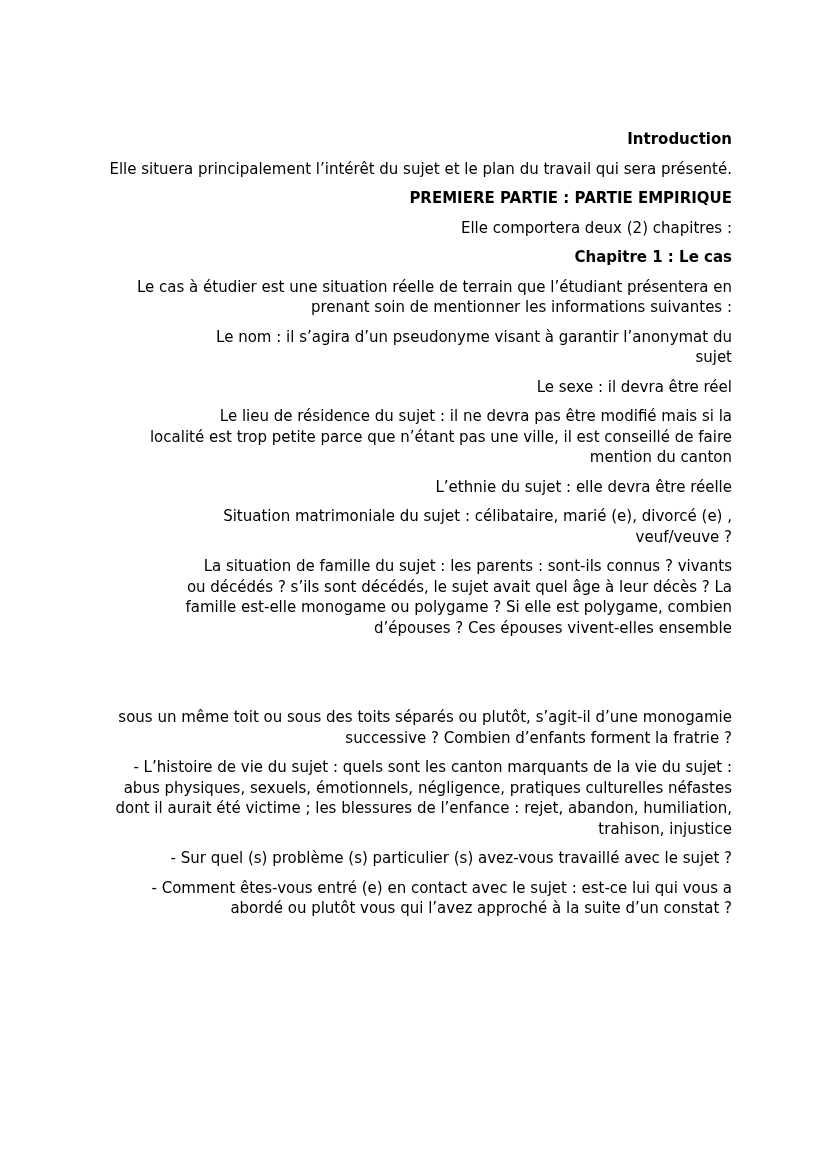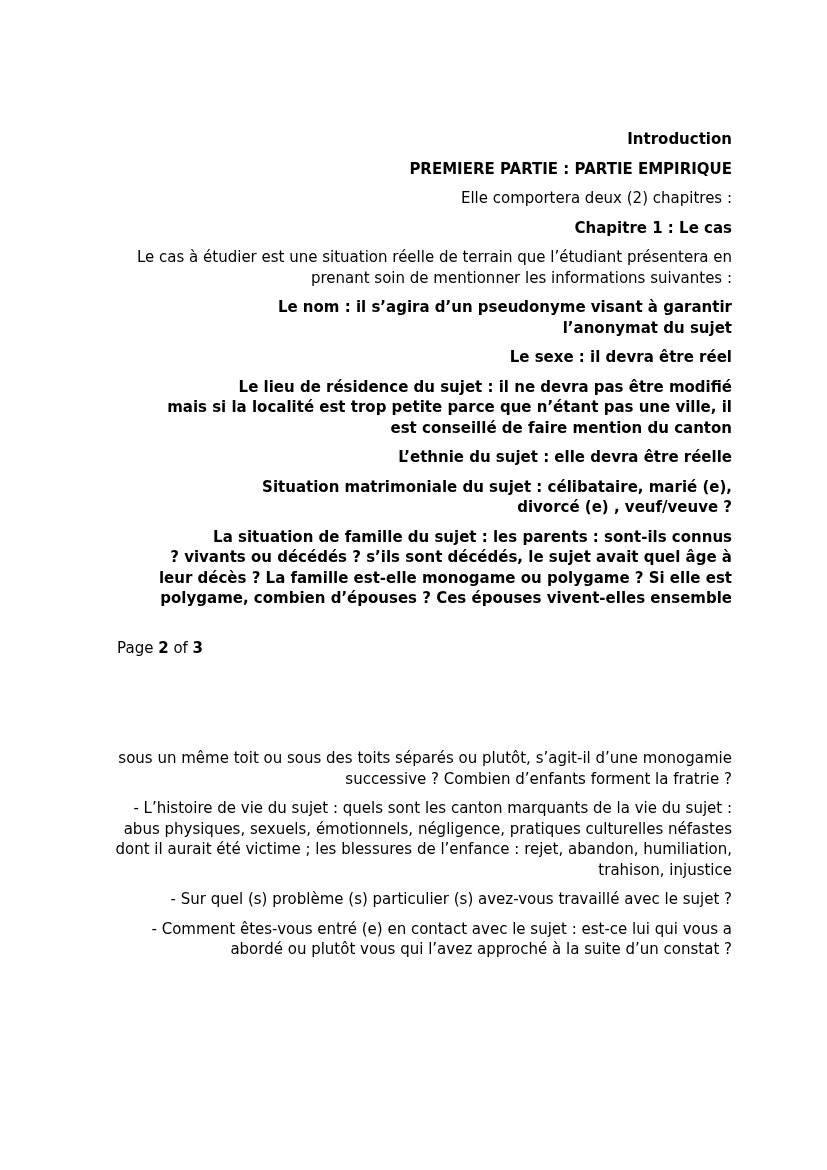--- a/index.html
+++ b/index.html
@@ -22,33 +22,33 @@
   }
   .para {
     margin: 0 0 9px 0;
     white-space: pre-wrap; 
     text-align: right;
   }
   .heading { font-weight: bold; }
   .list-item {
     margin-left: 50px;   
     text-indent: 52px;   
-    font-weight: bold;
   }
   .page-footer { margin: 0 0 9px 0; white-space: pre-wrap; }
   .page-footer b { font-weight: bold; }
   .page-gap { height: 60px; }
 </style>
 </head>
 <body>
 
 <div class="doc">
 
   <p class="para heading"> Introduction</p>
 
+  <p class="para">Elle situera principalement l’intérêt du sujet et le plan du travail qui sera présenté.</p>
 
   <p class="para heading">PREMIERE PARTIE : PARTIE EMPIRIQUE</p>
 
   <p class="para">Elle comportera deux (2) chapitres :</p>
 
   <p class="para heading">Chapitre 1 : Le cas</p>
 
   <p class="para">Le cas à étudier est une situation réelle de terrain que l’étudiant présentera en prenant soin de mentionner les informations suivantes :</p>
 
   <p class="para list-item">Le nom : il s’agira d’un pseudonyme visant à garantir l’anonymat du sujet</p>
@@ -58,23 +58,20 @@
 
   <p class="para list-item">Le lieu de résidence du sujet : il ne devra pas être modifié mais si la localité est trop petite parce que n’étant pas une ville, il est conseillé de faire mention du canton</p>
 
   <p class="para list-item">L’ethnie du sujet : elle devra être réelle</p>
 
   <p class="para list-item">Situation matrimoniale du sujet : célibataire, marié (e), divorcé (e) , veuf/veuve ?</p>
 
 
   <p class="para list-item">La situation de famille du sujet : les parents : sont-ils connus ? vivants ou décédés ? s’ils sont décédés, le sujet avait quel âge à leur décès ? La famille est-elle monogame ou polygame ? Si elle est polygame, combien d’épouses ? Ces épouses vivent-elles ensemble</p>
 
-  <p class="page-footer">
-    <span>Page </span><b>2</b><span> of </span><b>3</b>
-  </p>
 
   <div class="page-gap"></div>
 
   <p class="para">sous un même toit ou sous des toits séparés ou plutôt, s’agit-il d’une monogamie successive ? Combien d’enfants forment la fratrie ?</p>
 
   <p class="para">- L’histoire de vie du sujet : quels sont les canton marquants de la vie du sujet : abus physiques, sexuels, émotionnels, négligence, pratiques culturelles néfastes dont il aurait été victime ; les blessures de l’enfance : rejet, abandon, humiliation, trahison, injustice</p>
 
   <p class="para">- Sur quel (s) problème (s) particulier (s) avez-vous travaillé avec le sujet ?</p>
 
   <p class="para">- Comment êtes-vous entré (e) en contact avec le sujet : est-ce lui qui vous a abordé ou plutôt vous qui l’avez approché à la suite d’un constat ?</p>

